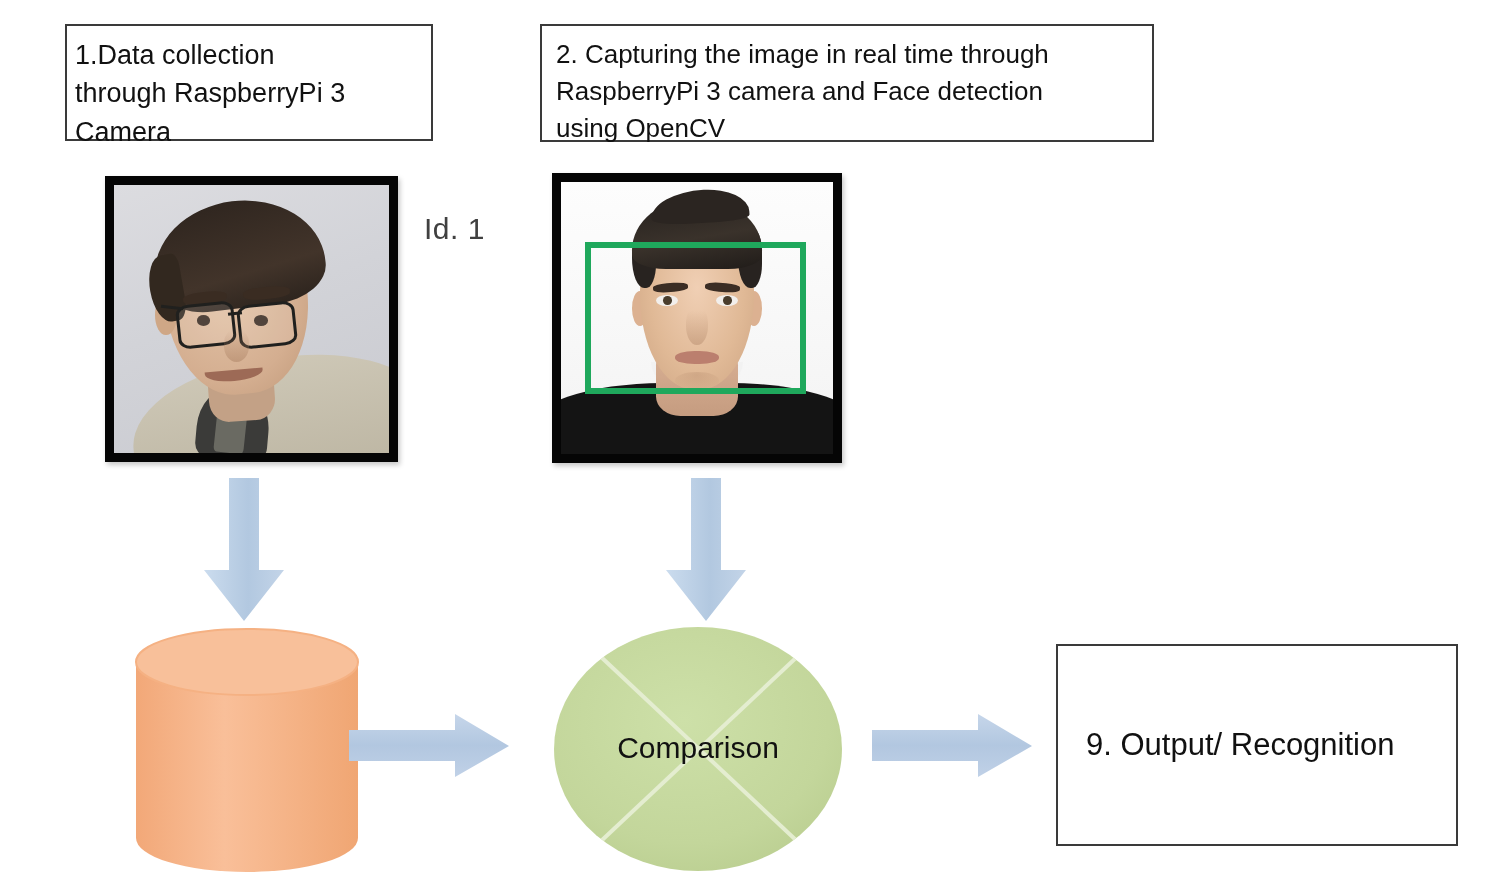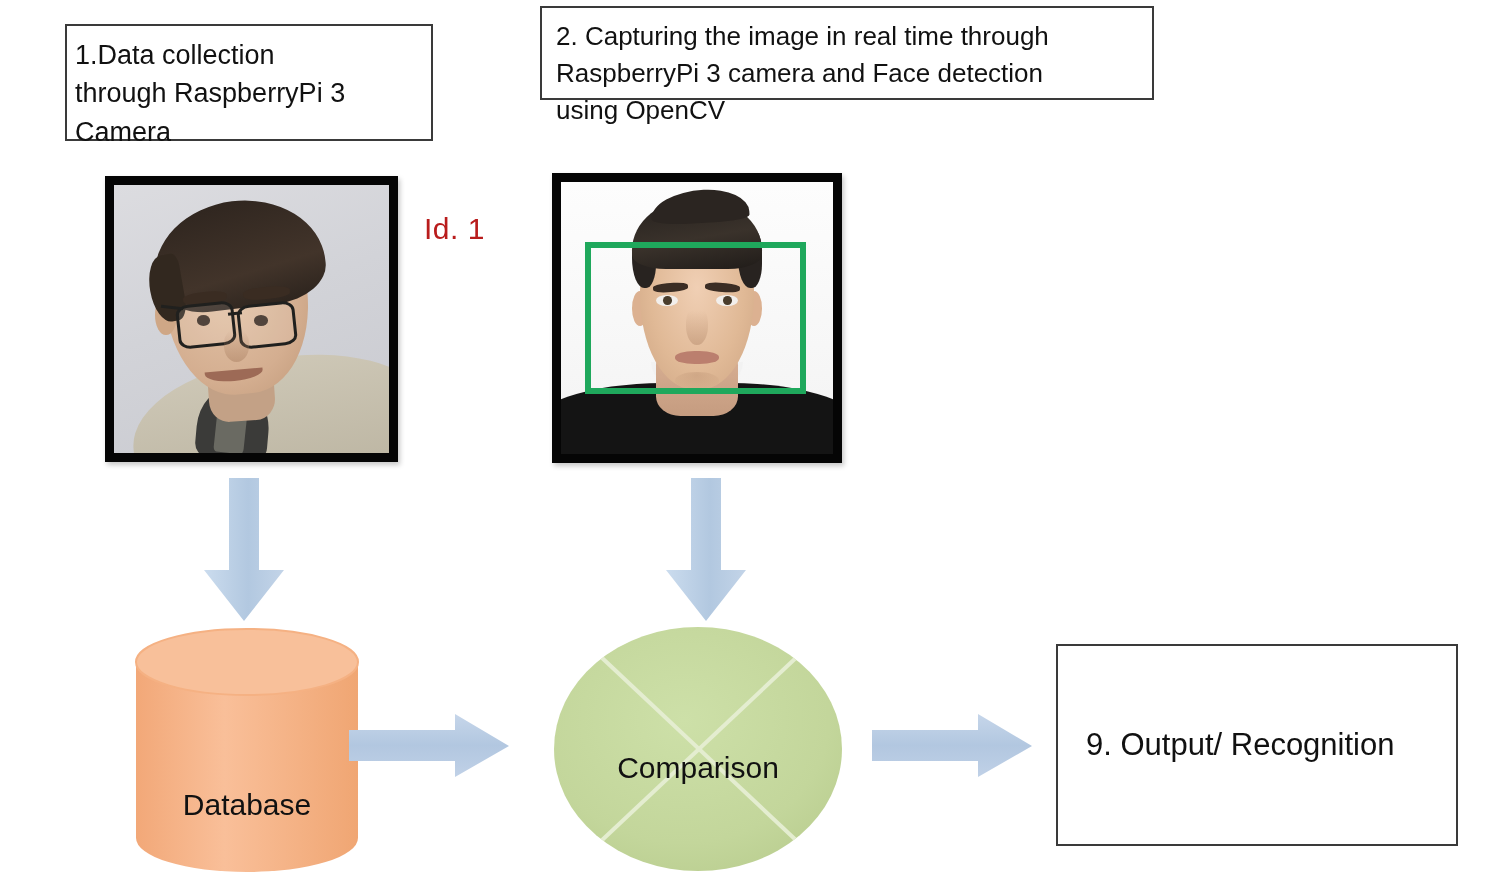--- a/index.html
+++ b/index.html
@@ -30,39 +30,39 @@
     color: #111111;
     white-space: pre-line;
   }
   #step1-box {
     left: 65px; top: 24px;
     width: 368px; height: 117px;
     font-size: 27px;
     padding-left: 8px;
   }
   #step2-box {
-    left: 540px; top: 6px;
-    width: 614px; height: 94px;
+    left: 540px; top: 24px;
+    width: 614px; height: 118px;
     font-size: 26px;
   }
   #output-box {
     left: 1056px; top: 644px;
     width: 402px; height: 202px;
     font-size: 31px;
     display: flex;
     align-items: center;
     padding-left: 28px;
   }
 
   
   #id-label {
     position: absolute;
     left: 424px; top: 212px;
     font-size: 30px;
-    color: #b91c1c;
+    color: #404040;
     letter-spacing: 0.5px;
   }
 
   
   .photo-frame {
     position: absolute;
     box-sizing: border-box;
     border: 9px solid #050505;
     overflow: hidden;
     box-shadow: 2px 3px 5px rgba(0,0,0,0.22);
@@ -334,21 +334,20 @@
     left: 553px; top: 626px;
     width: 290px; height: 247px;
   }
   .shape-label {
     position: absolute;
     width: 100%;
     text-align: center;
     font-size: 30px;
     color: #111111;
     pointer-events: none;
-    margin-top: 20px;
   }
   #database-label { top: 140px; }
   #comparison-label { top: 105px; }
 
   
   .arrow { position: absolute; }
   #arrow-db-down   { left: 196px; top: 478px; width: 96px; height: 148px; }
   #arrow-live-down { left: 658px; top: 478px; width: 96px; height: 148px; }
   #arrow-db-cmp    { left: 349px; top: 714px; width: 162px; height: 64px; }
   #arrow-cmp-out   { left: 872px; top: 714px; width: 162px; height: 64px; }
@@ -457,21 +456,20 @@
         <linearGradient id="cylbody2" x1="0" y1="0" x2="1" y2="0">
           <stop offset="0%" stop-color="#f2a878"></stop>
           <stop offset="40%" stop-color="#f9bf99"></stop>
           <stop offset="100%" stop-color="#f0a673"></stop>
         </linearGradient>
       </defs>
       <path d="M2,34 L2,210 A111,34 0 0 0 224,210 L224,34 Z" fill="url(#cylbody2)"></path>
       <ellipse cx="113" cy="34" rx="111" ry="33" fill="#f8c09a"></ellipse>
       <ellipse cx="113" cy="34" rx="111" ry="33" fill="none" stroke="#f5b183" stroke-width="2"></ellipse>
     </svg>
-    <div class="shape-label" id="database-label">Database</div>
   </div>
 
   <div class="arrow" id="arrow-db-cmp">
     <svg width="162" height="64" viewBox="0 0 162 64" xmlns="http://www.w3.org/2000/svg">
       <defs>
         <linearGradient id="gright1" x1="0" y1="0" x2="0" y2="1">
           <stop offset="0%" stop-color="#c6d6ea"></stop>
           <stop offset="50%" stop-color="#b2c7e0"></stop>
           <stop offset="100%" stop-color="#c0d1e7"></stop>
         </linearGradient>

